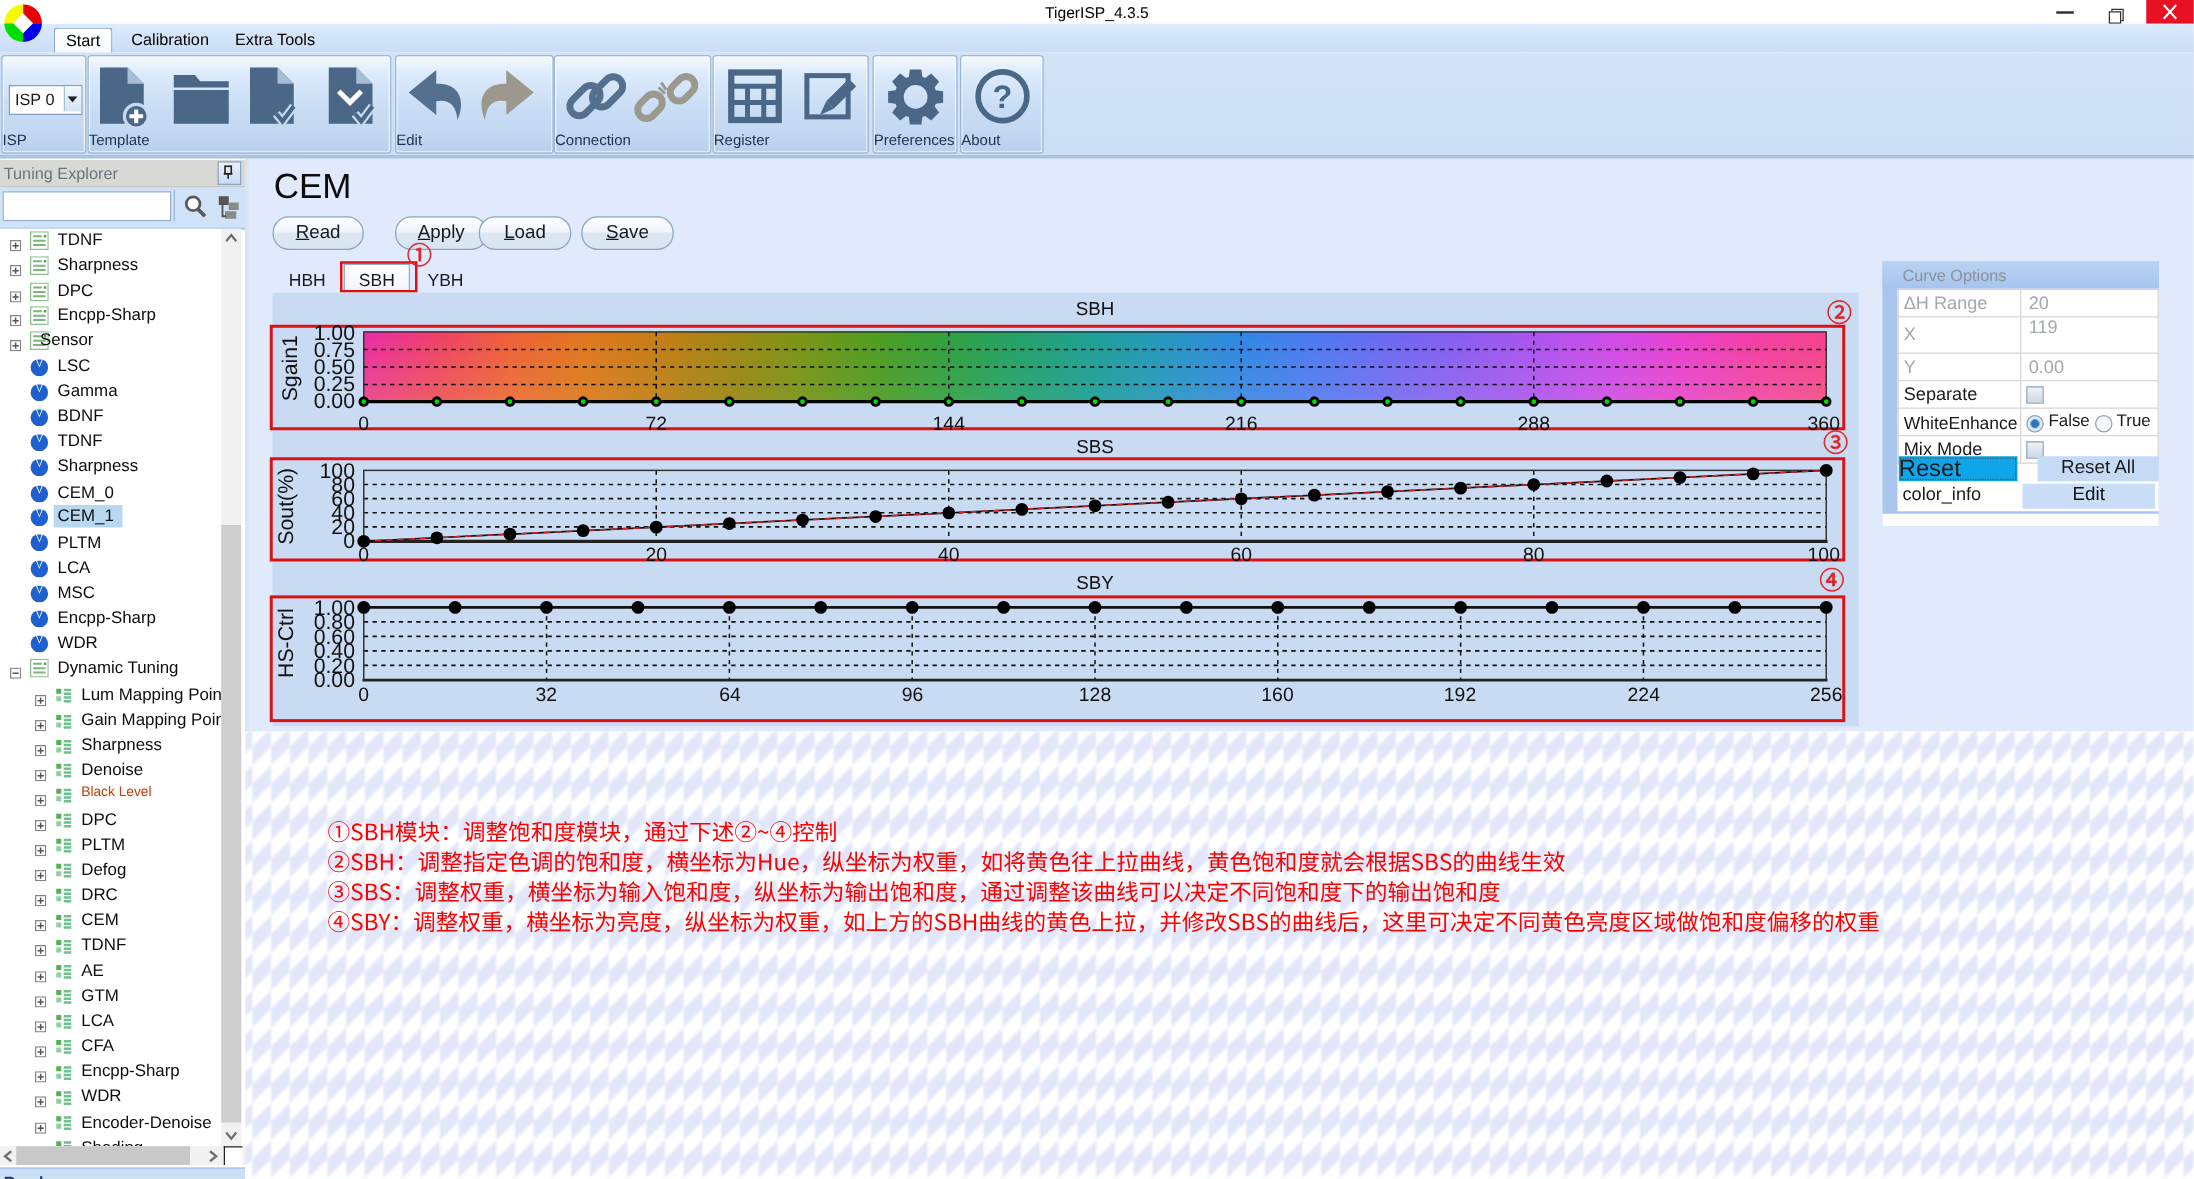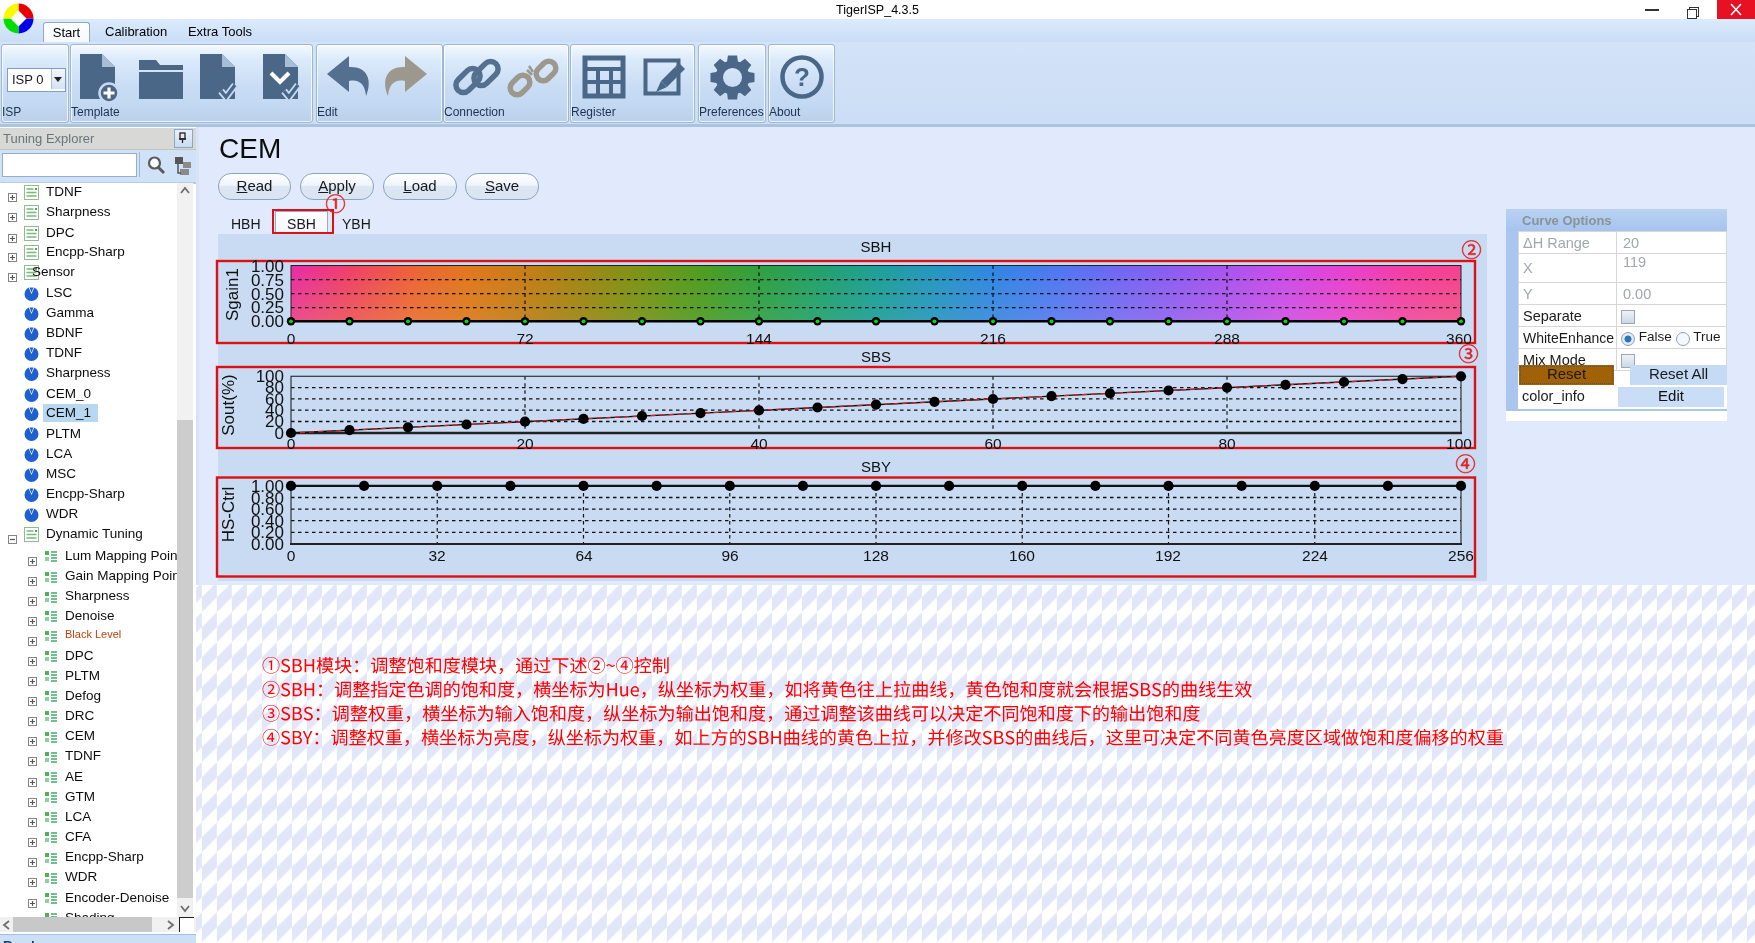--- a/index.html
+++ b/index.html
@@ -731,21 +731,21 @@
 </div>
 
 <div class="a" style="left:0;top:934px;width:196px;height:9px;background:#cbdff7;border-top:1px solid #a3c0e2;overflow:hidden">
 <span style="position:absolute;left:3px;top:3px;font-size:13px;font-weight:bold;color:#1d3c6d">Ready</span>
 </div>
 
 <div class="a" style="left:196px;top:127px;width:1559px;height:458px;background:#e0eafc"></div>
 <div class="a" style="left:196px;top:127px;width:3px;height:458px;background:#d8e4f4"></div>
 <div class="a" style="left:219px;top:133px;font-size:28px;color:#0c0c0c">CEM</div>
 <div class="btn" style="left:218px;top:173px;width:71px"><u>R</u>ead</div>
-<div class="btn" style="left:300px;top:173px;width:72px"><u>A</u>pply</div>
+<div class="btn" style="left:316px;top:173px;width:72px"><u>A</u>pply</div>
 <div class="btn" style="left:383px;top:173px;width:72px"><u>L</u>oad</div>
 <div class="btn" style="left:465px;top:173px;width:72px"><u>S</u>ave</div>
 
 <div class="a tlab" style="left:231px;top:216px;width:60px;font-size:14px">HBH</div>
 <div class="a" style="left:275px;top:211px;width:53px;height:24px;background:linear-gradient(180deg,#fdfeff,#f1f6fc);border:1px solid #93aecd;border-bottom:0;text-align:center;font-size:14px;color:#16181c;padding-top:4px;box-sizing:border-box">SBH</div>
 <div class="a" style="left:272px;top:209px;width:62px;height:25px;border:2.5px solid #dd1111;box-sizing:border-box"></div>
 <div class="a tlab" style="left:342px;top:216px;width:60px;font-size:14px">YBH</div>
 
 <div class="a" style="left:218px;top:234px;width:1269px;height:347px;background:#c9dbf3"></div>
 <svg class="a" style="left:196px;top:127px" width="1559" height="816" viewBox="196 127 1559 816" font-family="Liberation Sans">
@@ -980,21 +980,21 @@
     <use href="#g8" transform="translate(0.5,17.3) scale(0.020000,-0.020000)" fill="#e32222" stroke="#e32222" stroke-width="30"></use>
   </svg>
 <svg class="a" style="left:1458px;top:344px" width="21" height="21">
     <use href="#g9" transform="translate(0.5,17.3) scale(0.020000,-0.020000)" fill="#e32222" stroke="#e32222" stroke-width="30"></use>
   </svg>
 <svg class="a" style="left:1455px;top:454px" width="21" height="21">
     <use href="#g10" transform="translate(0.5,17.3) scale(0.020000,-0.020000)" fill="#e32222" stroke="#e32222" stroke-width="30"></use>
   </svg>
 
 <div class="a" style="left:1506px;top:209px;width:221px;height:212px;background:#aac6ee">
-<div class="a" style="left:0;top:0;width:221px;height:22px;background:linear-gradient(180deg,#bad2f2,#a5c4ee);font-size:13px;font-weight:bold;color:#8b9296;padding:4px 0 0 16px;box-sizing:border-box">Curve Options</div>
+<div class="a" style="left:0;top:0;width:221px;height:22px;background:linear-gradient(180deg,#bad2f2,#a5c4ee);font-size:13px;font-weight:normal;color:#8b9296;padding:4px 0 0 16px;box-sizing:border-box">Curve Options</div>
 <div class="a" style="left:12px;top:22px;width:209px;height:178px;background:#fff;font-size:14.5px;color:#1a1a1a">
 <table style="border-collapse:collapse;width:100%;table-layout:fixed;font-size:14.5px">
 <colgroup>
           <col style="width:98px">
           <col>
         </colgroup>
 <tbody>
           <tr style="height:22px">
             <td style="border:1px solid #d6d6d6;color:#a2a7ac;padding:0 0 0 4px">ΔH Range</td>
             <td style="border:1px solid #d6d6d6;color:#a2a7ac;padding:0 0 0 6px">20</td>
@@ -1015,21 +1015,21 @@
             <td style="border:1px solid #d6d6d6;padding:0 0 0 4px;font-size:14px">WhiteEnhance</td>
             <td style="border:1px solid #d6d6d6;padding:0 0 0 4px">
 <span style="white-space:nowrap"><span class="rad radon"></span><span style="vertical-align:2px;font-size:13.5px">&nbsp;False&nbsp;</span><span class="rad"></span><span style="vertical-align:2px;font-size:13.5px">&nbsp;True</span></span></td>
           </tr>
 <tr style="height:22px">
             <td style="border:1px solid #d6d6d6;padding:0 0 0 4px">Mix Mode</td>
             <td style="border:1px solid #d6d6d6;padding:0 0 0 4px"><span class="cbx"></span></td>
           </tr>
 </tbody>
       </table>
-<div class="a" style="left:1px;top:134px;width:95px;height:20px;background:#a16207;outline:1px dotted #555;outline-offset:-2px;text-align:center;font-size:15px;padding-top:0px">Reset</div>
+<div class="a" style="left:1px;top:134px;width:95px;height:20px;background:#0ea5e9;outline:1px dotted #555;outline-offset:-2px;text-align:left;font-size:19px;padding-top:0px">Reset</div>
 <div class="a" style="left:112px;top:134px;width:97px;height:20px;background:#c5daf4;text-align:center;font-size:15px">Reset All</div>
 <div class="a" style="left:4px;top:157px;font-size:14.5px">color_info</div>
 <div class="a" style="left:100px;top:156px;width:106px;height:20px;background:#c9def6;text-align:center;font-size:15px;color:#111">Edit</div>
 </div>
 <div class="a" style="left:0;top:202px;width:221px;height:10px;background:#fff"></div>
 </div>
 
 <svg class="a" style="left:262px;top:653px" width="410" height="26">
     <g fill="#fe0000">
       <use href="#g7" transform="translate(0.0,19.2) scale(0.018100,-0.018100)"></use>

